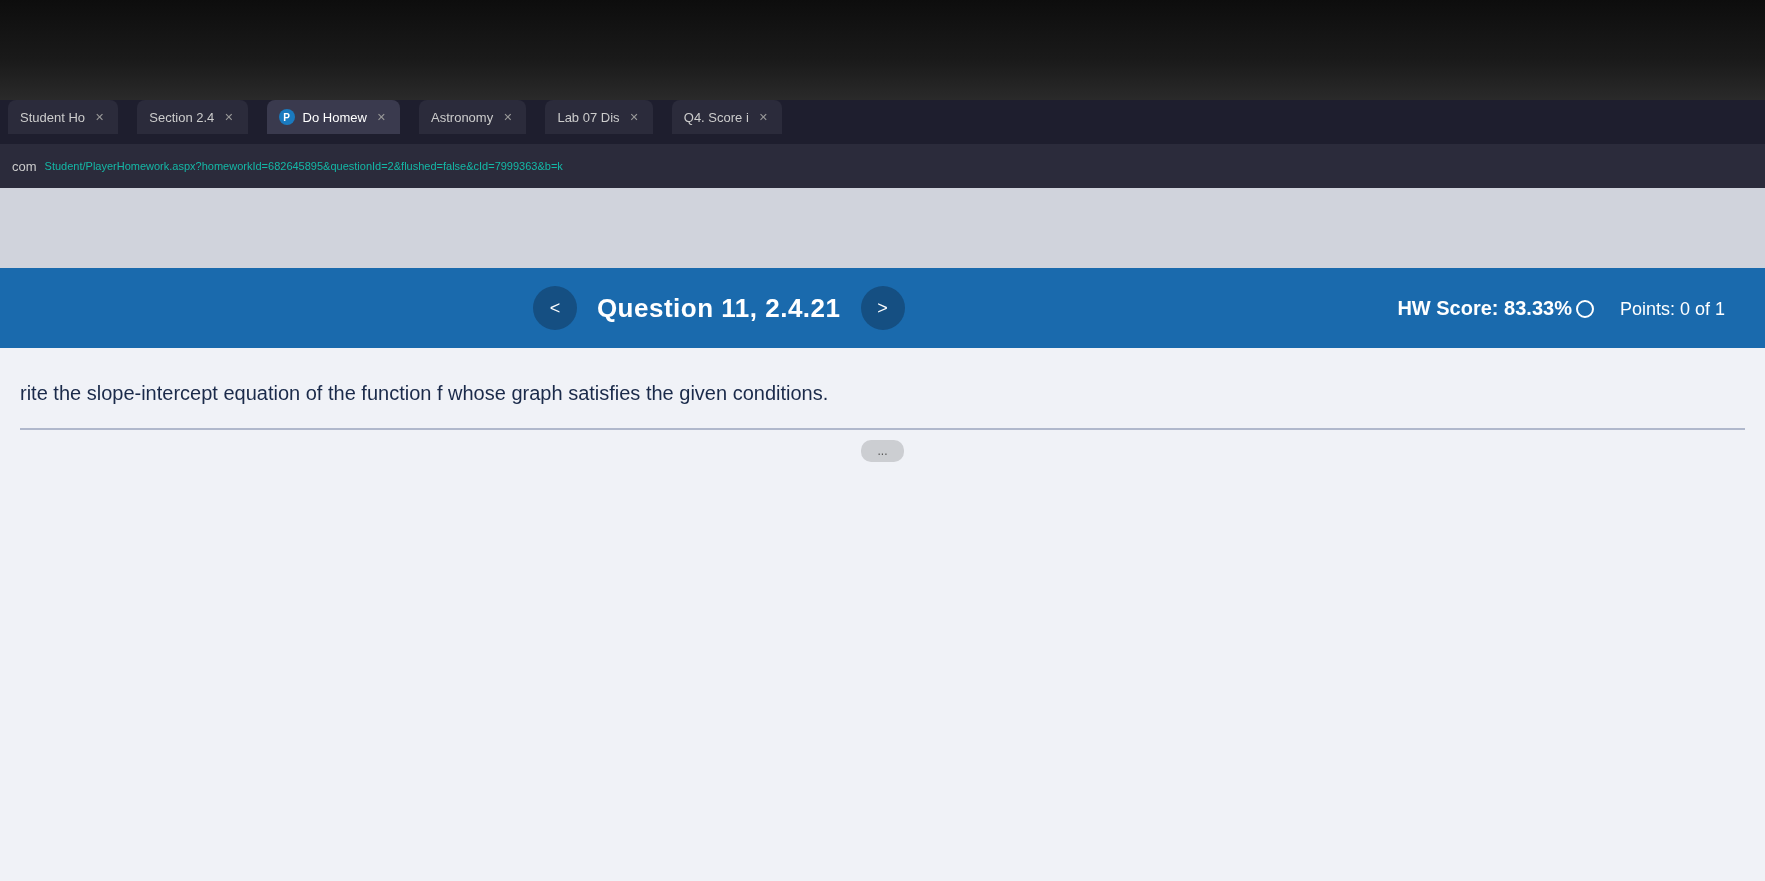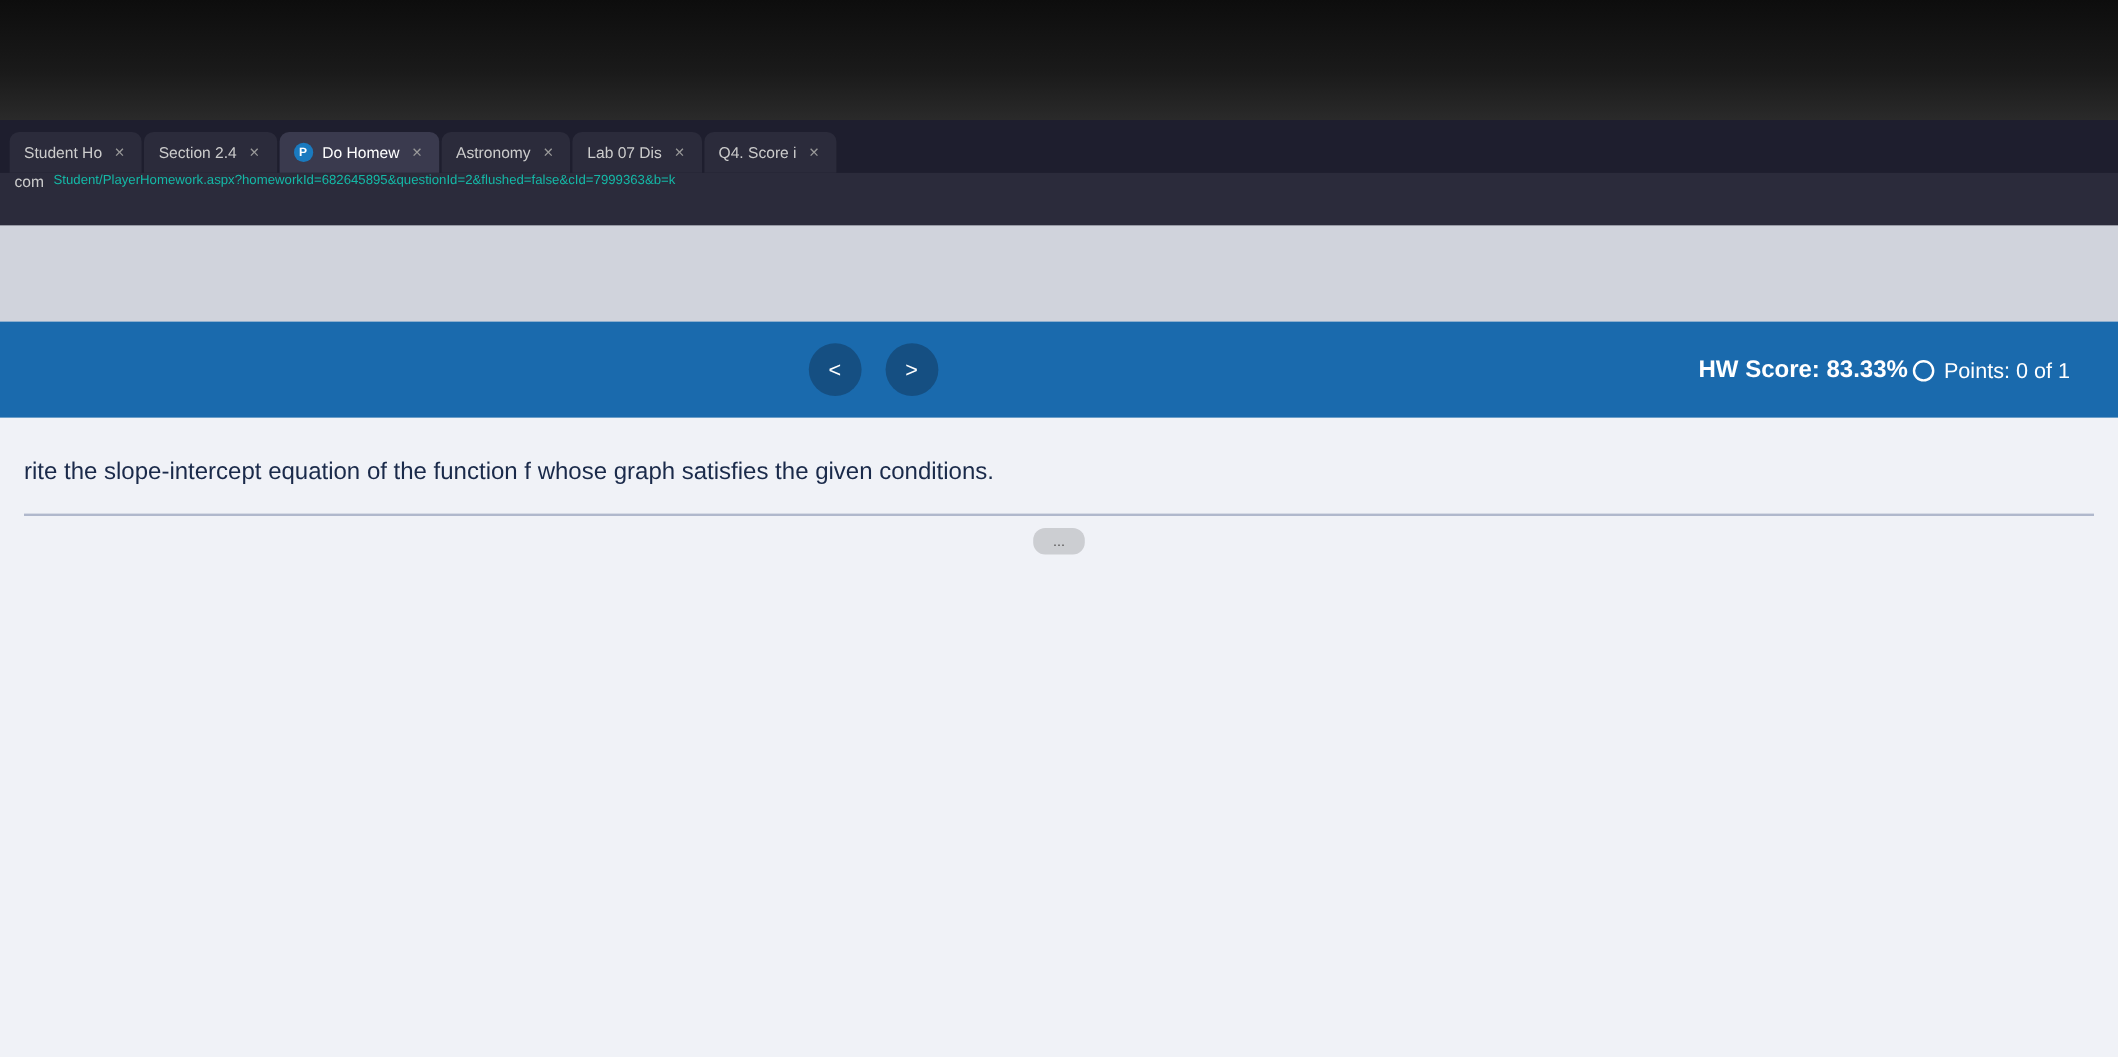--- a/index.html
+++ b/index.html
@@ -13,25 +13,25 @@
 
     
     .bezel-top {
       height: 100px;
       background: linear-gradient(180deg, #0d0d0d 0%, #1a1a1a 60%, #2a2a2a 100%);
     }
 
     
     .tab-bar {
       display: flex;
-      align-items: flex-end;
+      align-items: flex-start;
       height: 44px;
       background: #1e1e2e;
       padding-left: 8px;
-      gap: 2px;
+      gap: 19px;
     }
 
     .tab {
       display: flex;
       align-items: center;
       height: 34px;
       padding: 0 12px;
       border-radius: 8px 8px 0 0;
       font-size: 13px;
       color: #ccc;
@@ -66,20 +66,21 @@
       font-weight: bold;
       color: white;
       flex-shrink: 0;
     }
 
     
     .address-bar-area {
       height: 44px;
       background: #2b2b3b;
       display: flex;
+      align-items: center;
       padding: 0 12px;
       gap: 8px;
     }
 
     .address-bar-domain {
       font-size: 13px;
       color: #ccc;
     }
 
     .address-bar-url {
@@ -153,21 +154,21 @@
       font-size: 20px;
       font-weight: bold;
       color: white;
     }
 
     .points-text {
       font-size: 18px;
       color: white;
       display: flex;
       align-items: center;
-      gap: 8px;
+      gap: 26px;
     }
 
     .points-circle {
       width: 18px;
       height: 18px;
       border-radius: 50%;
       border: 2px solid white;
       display: inline-block;
     }
 
@@ -259,20 +260,21 @@
 
 <div class="page-content">
 
   <div class="page-top-spacer"></div>
 
   <div class="question-header">
     <div class="question-nav-center">
       <button class="nav-btn">
         <span>&lt;</span>
       </button>
+      <span class="question-title">Question 11, 2.4.21</span>
       <button class="nav-btn">
         <span>&gt;</span>
       </button>
     </div>
     <div class="hw-score-area">
       <span class="hw-score-text">HW Score: 83.33%</span>
       <div class="points-text">
         <span class="points-circle"></span>
         <span>Points: 0 of 1</span>
       </div>

